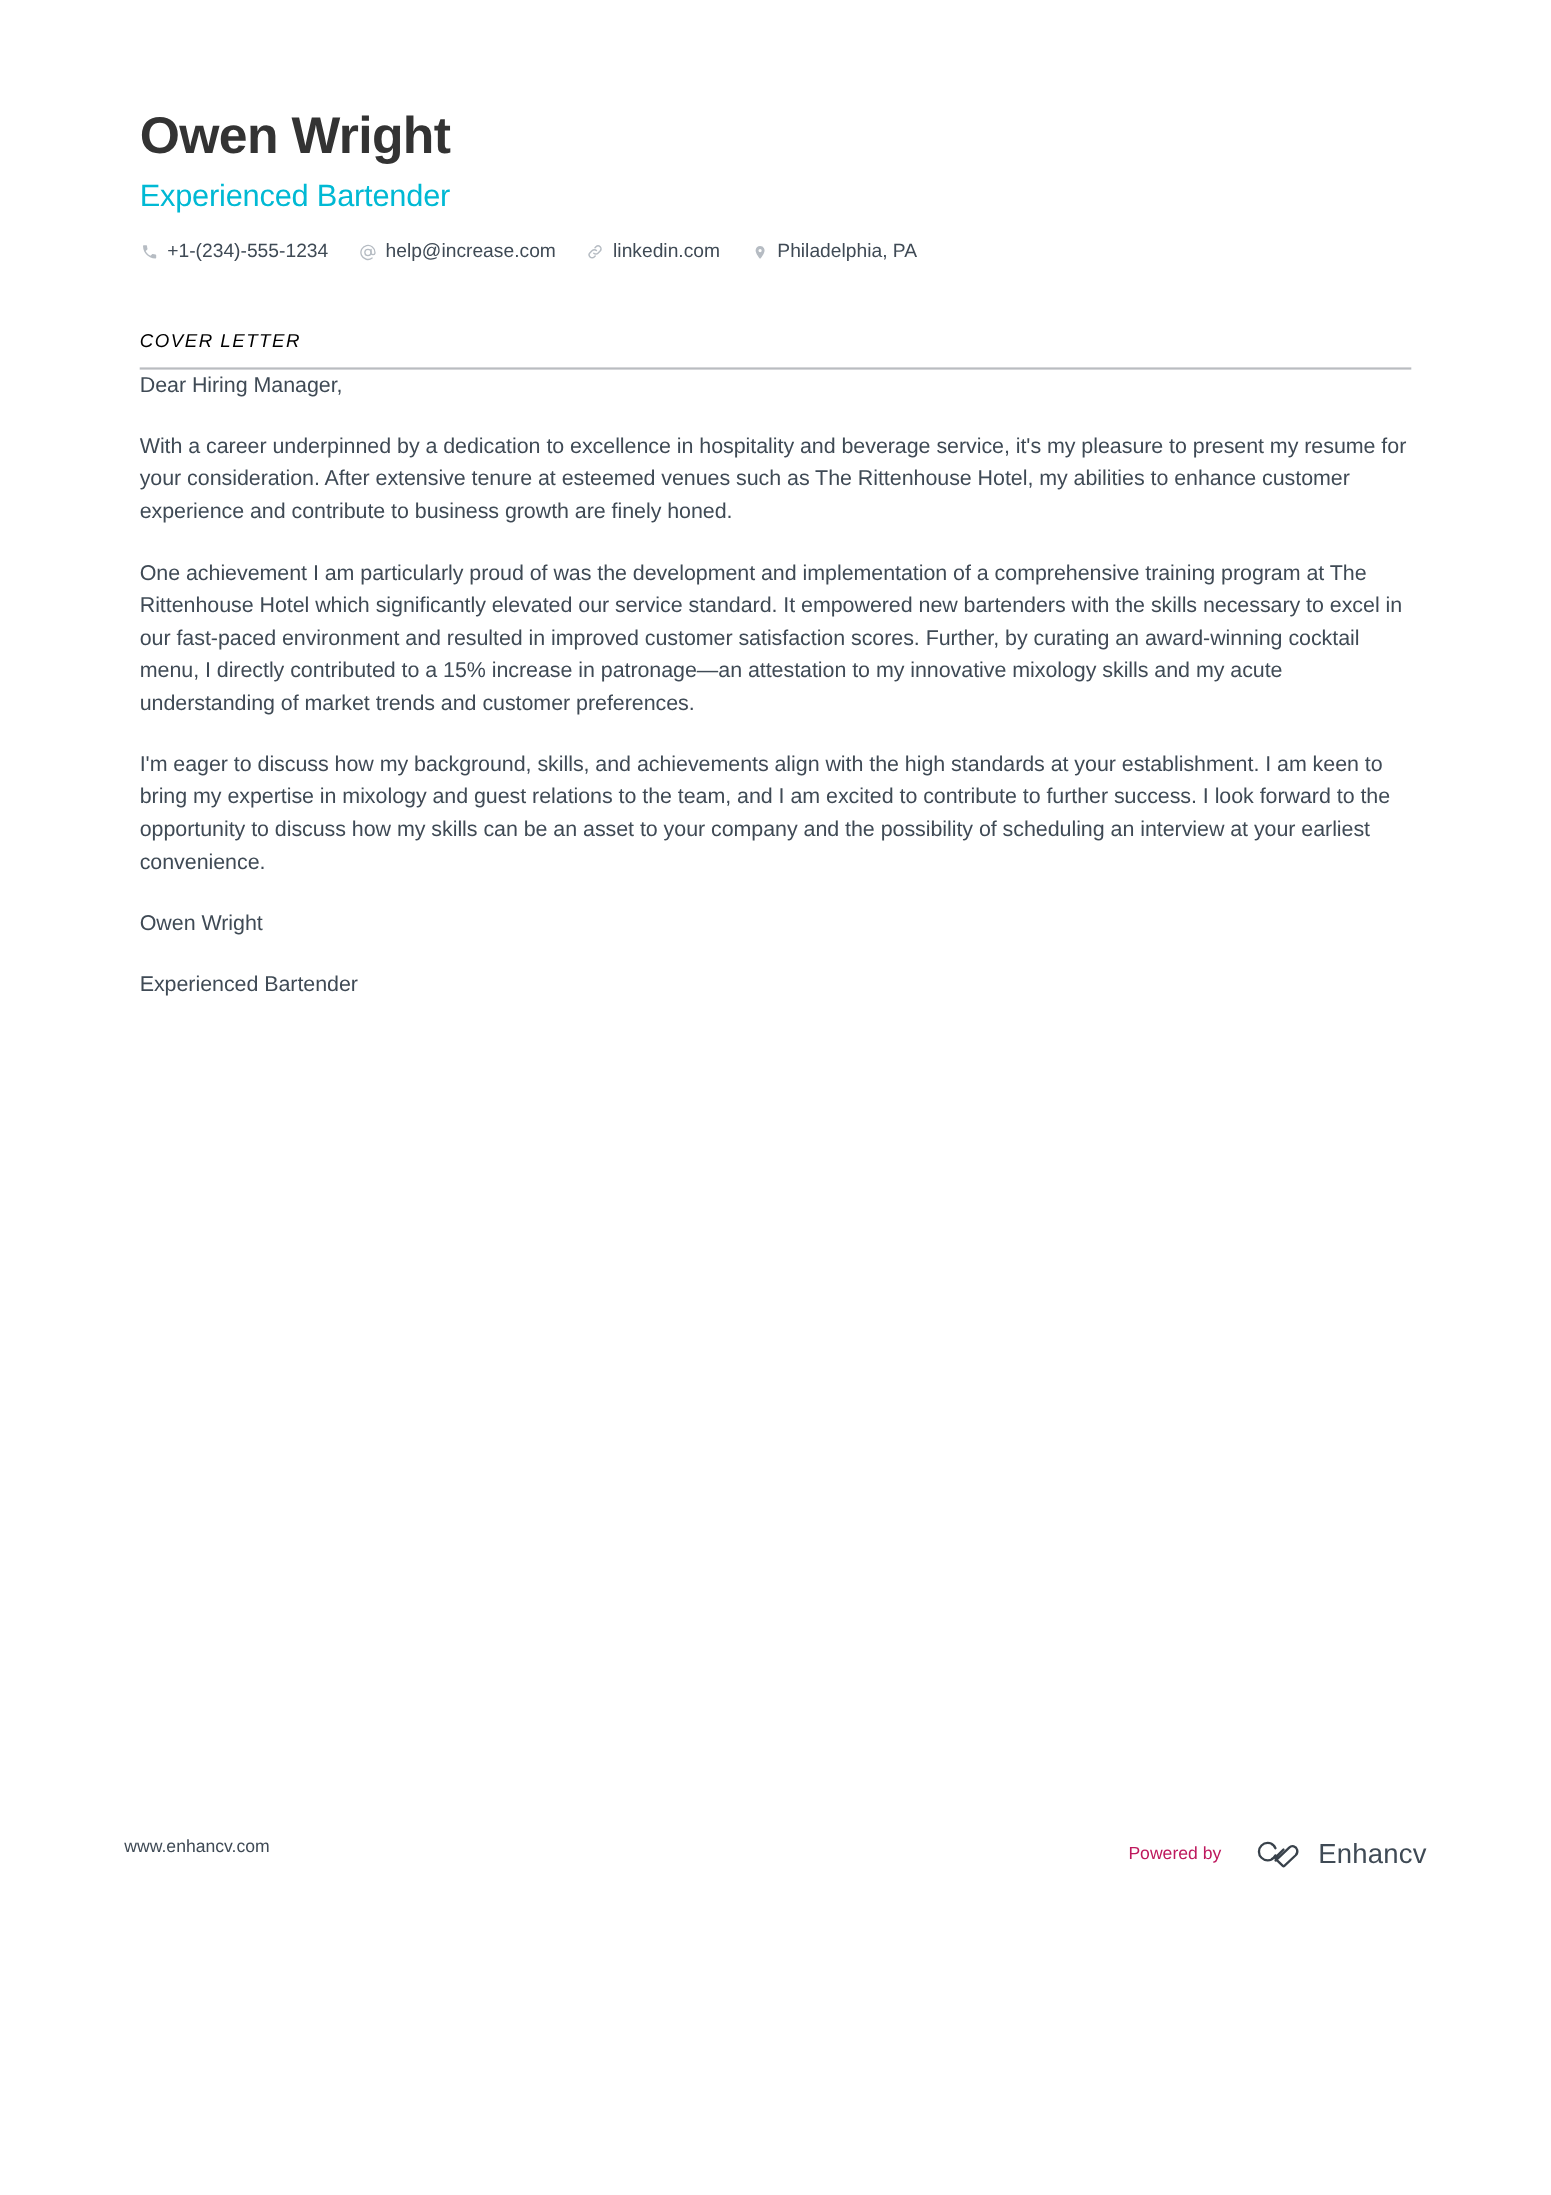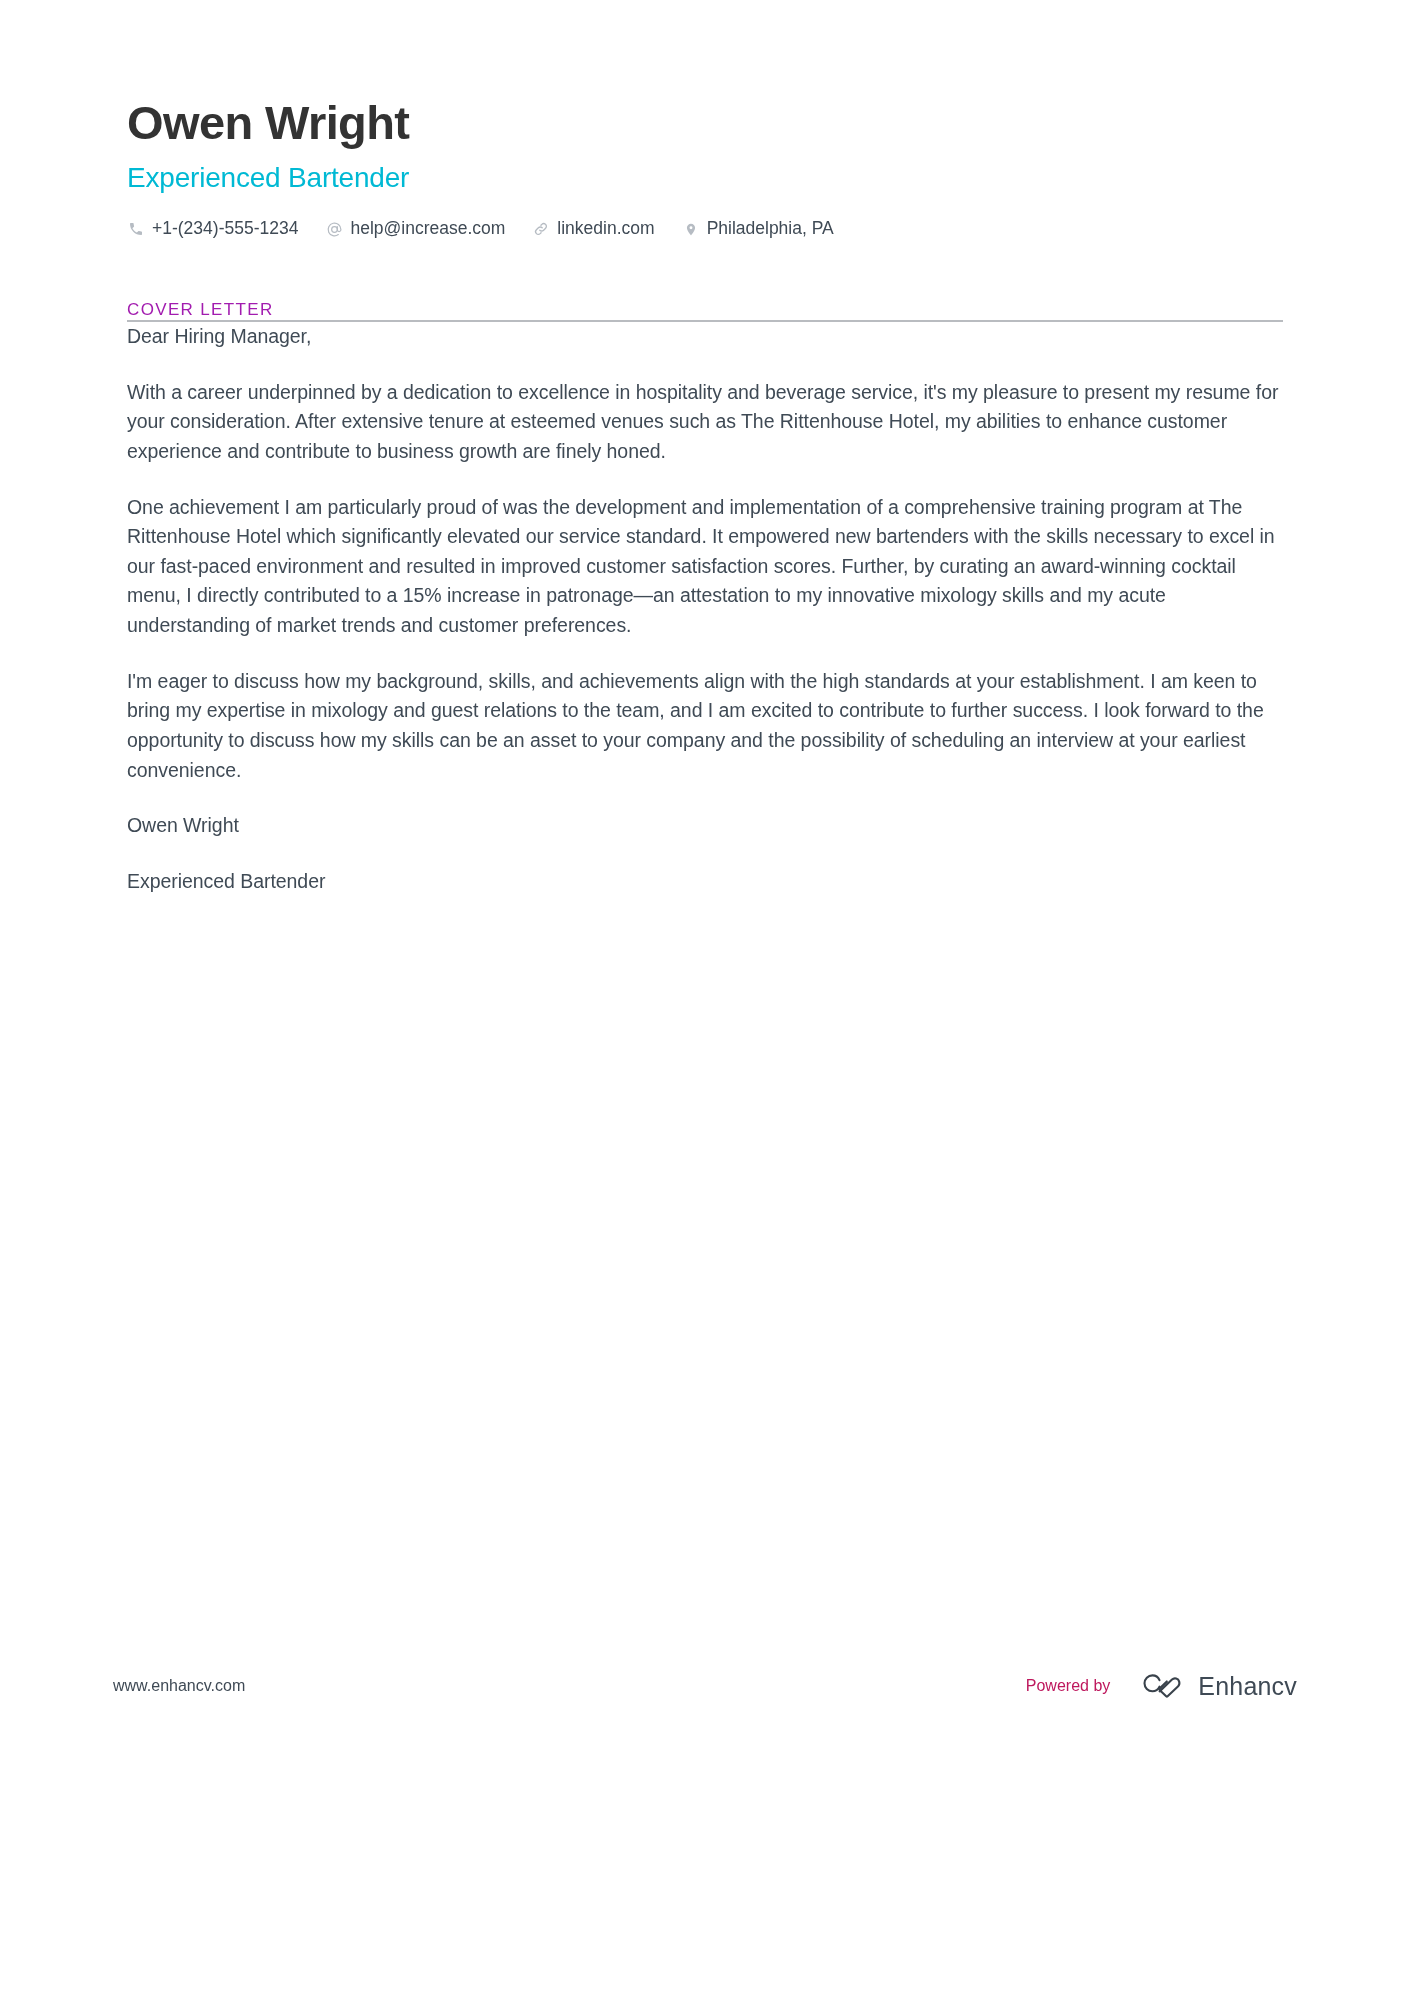--- a/index.html
+++ b/index.html
@@ -77,25 +77,26 @@
   .ci-text { display: inline-block; }
 
   
   .section {
     padding: 0 127px;
     margin-top: 62px;
   }
   .section-title {
     font-size: 17px;
     letter-spacing: 1.35px;
-    color: #a21caf;
+    color: #000000;
     text-transform: uppercase;
-    padding-bottom: 0;
+    padding-bottom: 14px;
     margin: 0;
     font-weight: normal;
+    font-style: italic;
   }
   .section-rule {
     height: 2px;
     background: #b9bcc0;
     width: 100%;
     margin: 0;
   }
 
   
   .letter {
@@ -111,21 +112,21 @@
   .letter p:last-child { margin-bottom: 0; }
 
   
   .footer {
     position: absolute;
     left: 0;
     right: 0;
     bottom: 68px;
     padding: 0 113px 0 113px;
     display: flex;
-    align-items: center;
+    align-items: flex-start;
     justify-content: space-between;
   }
   .footer-url {
     font-size: 16px;
     color: #3f4a55;
   }
   .footer-brand {
     display: flex;
     align-items: center;
   }

